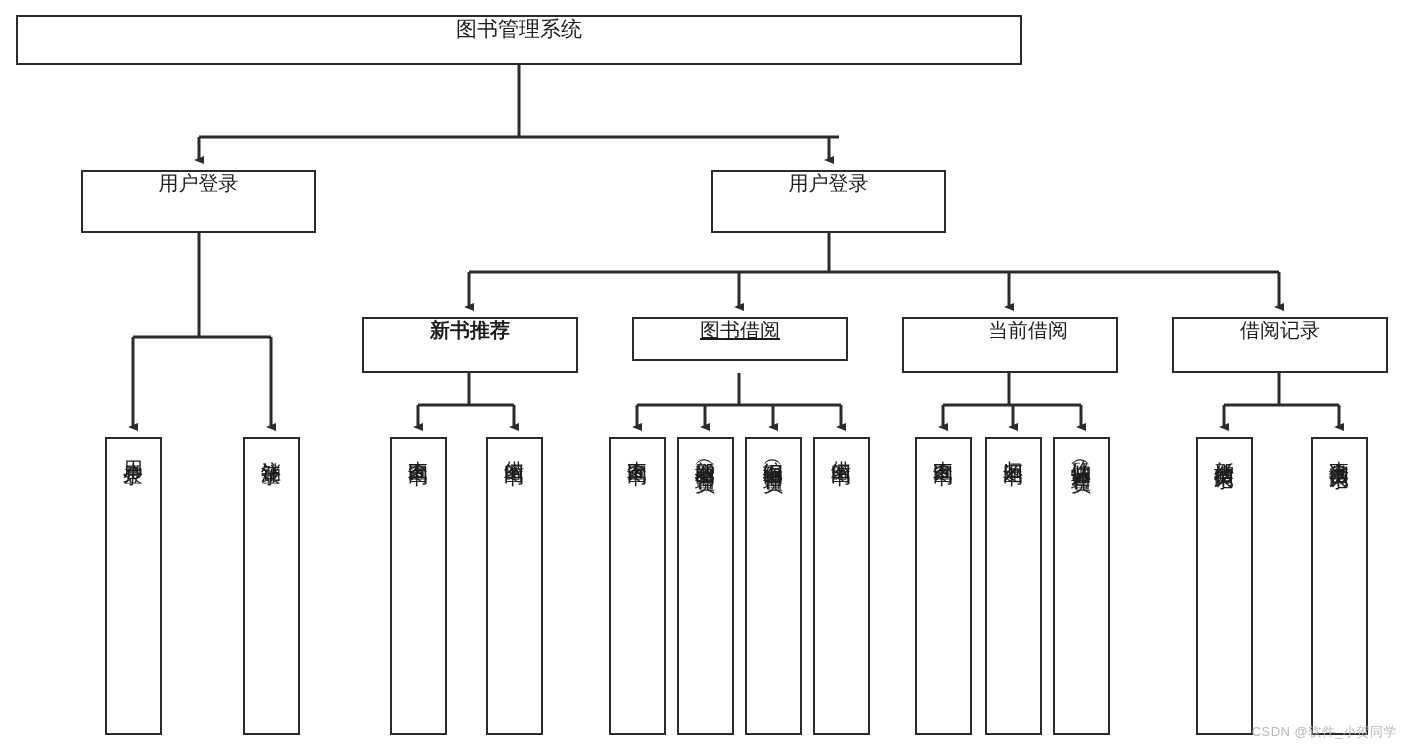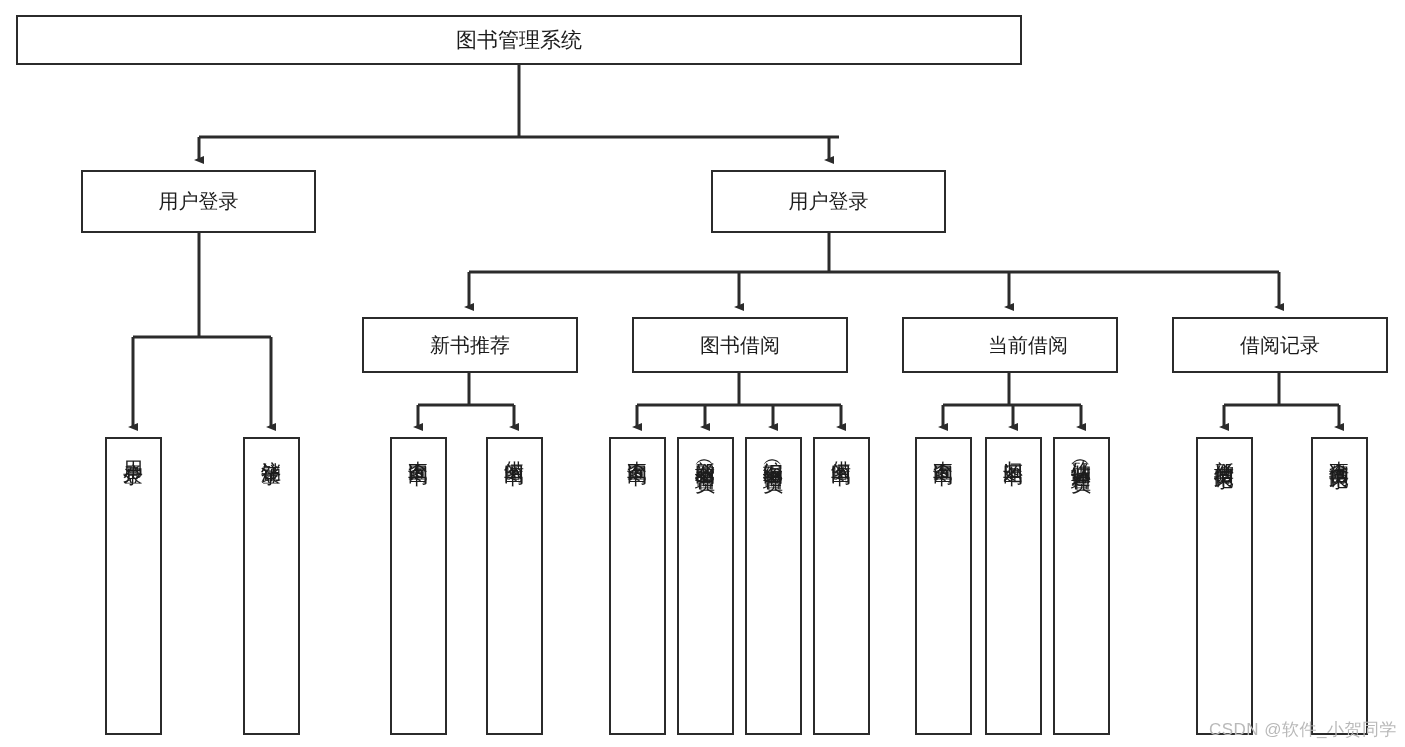--- a/index.html
+++ b/index.html
@@ -24,21 +24,21 @@
     width: 1405px;
     height: 747px;
     pointer-events: none;
   }
   .node {
     position: absolute;
     box-sizing: border-box;
     background: #ffffff;
     border: 2px solid #2b2b2b;
     display: flex;
-    align-items: center;
+    align-items: flex-start;
     justify-content: center;
     color: #1c1c1c;
   }
   .node .label {
     text-align: center;
     line-height: 1.15;
     white-space: nowrap;
   }
   .node.root .label { font-size: 21px; }
   .node.lvl2 .label { font-size: 20px; }
@@ -54,21 +54,21 @@
     letter-spacing: 2px;
     line-height: 1.0;
     white-space: normal;
     height: auto;
     max-height: 100%;
   }
   .watermark {
     position: absolute;
     right: 8px;
     bottom: 6px;
-    font-size: 17px;
+    font-size: 13px;
     color: #b9b9b9;
     letter-spacing: 0.5px;
     white-space: nowrap;
   }
 </style>
 </head>
 <body>
 
 <div id="canvas">
 
@@ -126,24 +126,24 @@
     <span class="label">图书管理系统</span>
   </div>
 
   <div class="node lvl2" style="left:81px; top:170px; width:235px; height:63px;">
     <span class="label">用户登录</span>
   </div>
   <div class="node lvl2" style="left:711px; top:170px; width:235px; height:63px;">
     <span class="label">用户登录</span>
   </div>
 
-  <div class="node lvl3" style="left:362px; top:317px; width:216px; height:56px;">
+  <div class="node lvl3" style="left:362px; top:317px; width:216px; height:56px;font-weight:bold;">
     <span class="label">新书推荐</span>
   </div>
-  <div class="node lvl3" style="left:632px; top:317px; width:216px; height:56px;">
+  <div class="node lvl3" style="left:632px; top:317px; width:216px; height:44px;text-decoration:underline;">
     <span class="label">图书借阅</span>
   </div>
   <div class="node lvl3" style="left:902px; top:317px; width:216px; height:56px;padding-left:36px;">
     <span class="label">当前借阅</span>
   </div>
   <div class="node lvl3" style="left:1172px; top:317px; width:216px; height:56px;">
     <span class="label">借阅记录</span>
   </div>
 
   <div class="node leaf" style="left:105px; top:437px; width:57px; height:298px;">

